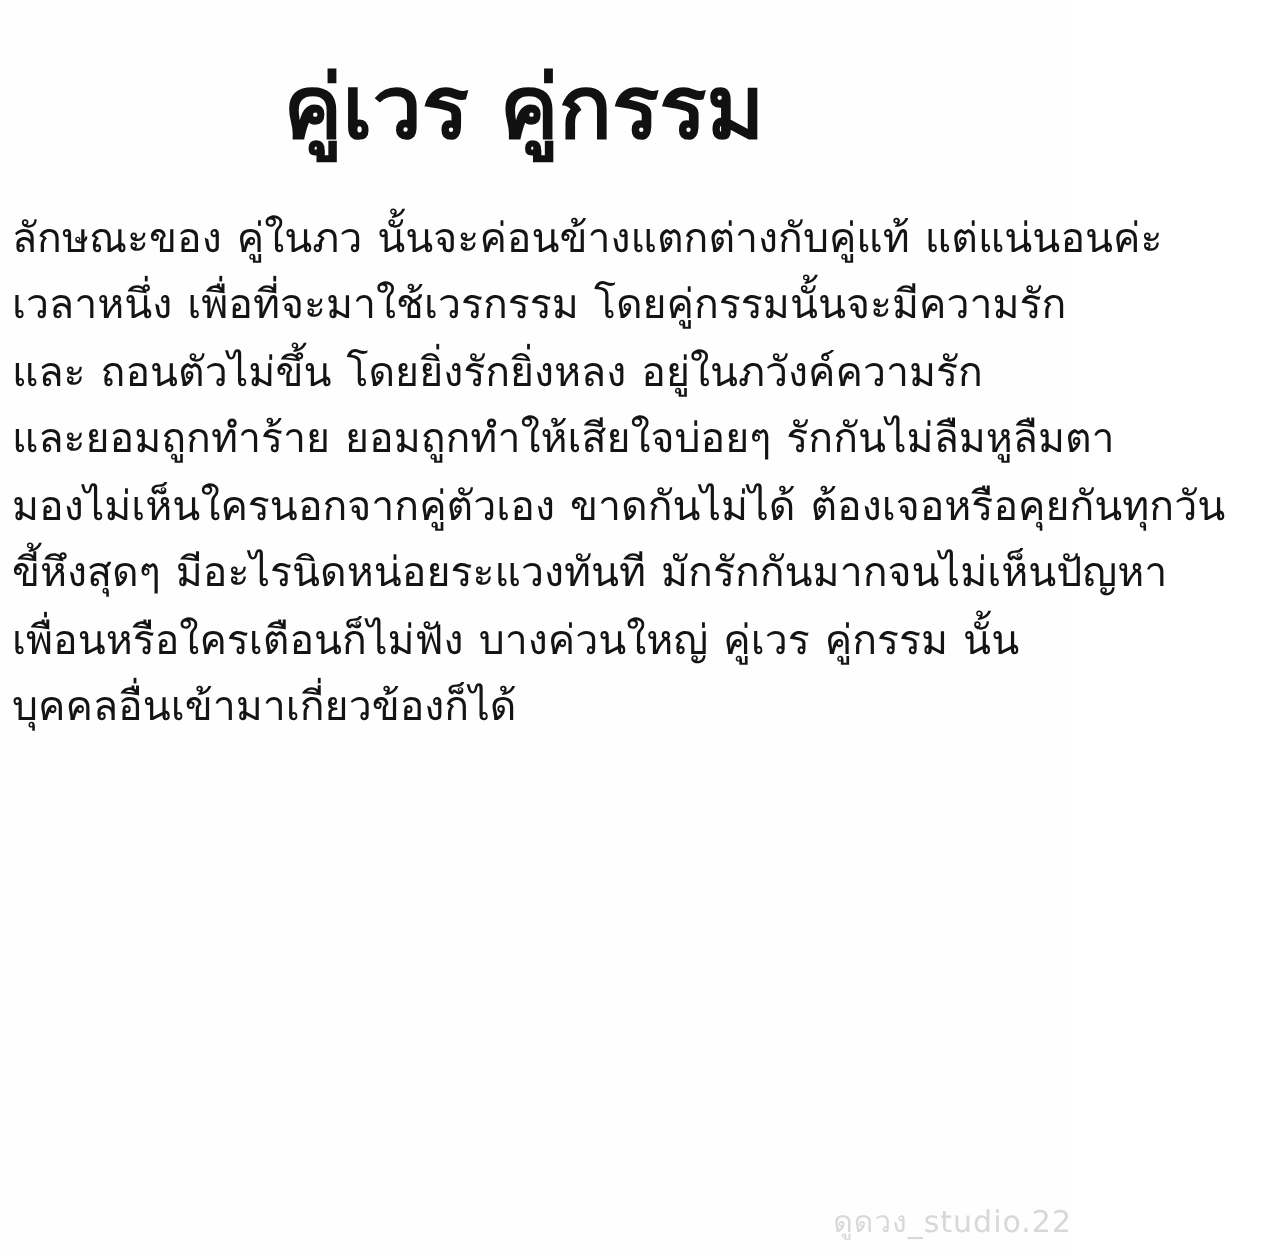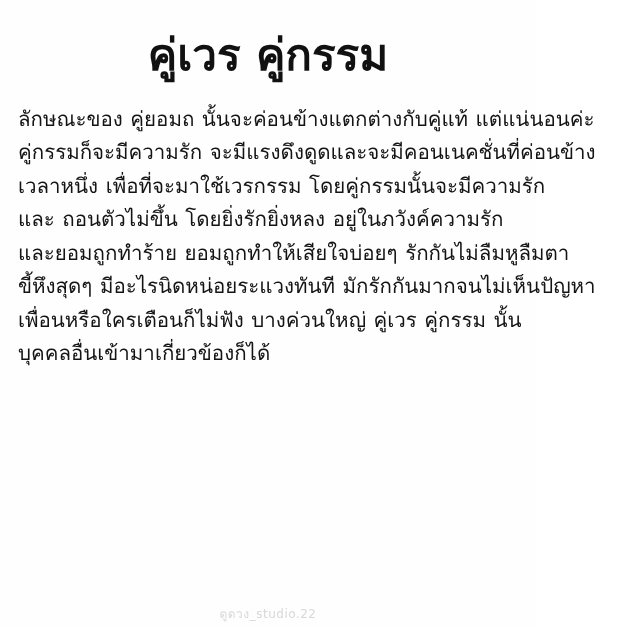--- a/index.html
+++ b/index.html
@@ -11,21 +11,21 @@
     height: 627px;
     background: #ffffff;
     font-family: "DejaVu Sans", sans-serif;
     overflow: hidden;
     position: relative;
   }
   .page {
     width: 536px;
     height: 627px;
     box-sizing: border-box;
-    padding: 18px 14px 0 14px;
+    padding: 18px 14px 0 2px;
     position: relative;
     background: #fefefe;
   }
   .title {
     text-align: center;
     font-size: 44px;
     font-weight: bold;
     color: #111111;
     letter-spacing: 0px;
     line-height: 1.15;
@@ -42,41 +42,41 @@
   }
   .body-text .line {
     white-space: nowrap;
     display: block;
   }
   .watermark {
     position: absolute;
     left: 0;
     right: 0;
     bottom: 4px;
-    text-align: center;
-    font-size: 12px;
+    text-align: right;
+    font-size: 15px;
     color: #d8d8d8;
     letter-spacing: 0.5px;
     font-family: "DejaVu Sans", sans-serif;
     user-select: none;
   }
 </style>
 </head>
 <body>
 
 <div class="page">
 
   <div class="title">คู่เวร คู่กรรม</div>
 
   <div class="body-text">
-    <span class="line">ลักษณะของ คู่ยอมถ นั้นจะค่อนข้างแตกต่างกับคู่แท้ แต่แน่นอนค่ะ</span>
-    <span class="line">คู่กรรมก็จะมีความรัก จะมีแรงดึงดูดและจะมีคอนเนคชั่นที่ค่อนข้าง</span>
+    <span class="line">ลักษณะของ คู่ในภว นั้นจะค่อนข้างแตกต่างกับคู่แท้ แต่แน่นอนค่ะ</span>
     <span class="line">เวลาหนึ่ง เพื่อที่จะมาใช้เวรกรรม โดยคู่กรรมนั้นจะมีความรัก</span>
     <span class="line">และ ถอนตัวไม่ขึ้น โดยยิ่งรักยิ่งหลง อยู่ในภวังค์ความรัก</span>
     <span class="line">และยอมถูกทำร้าย ยอมถูกทำให้เสียใจบ่อยๆ  รักกันไม่ลืมหูลืมตา</span>
+    <span class="line">มองไม่เห็นใครนอกจากคู่ตัวเอง ขาดกันไม่ได้ ต้องเจอหรือคุยกันทุกวัน</span>
     <span class="line">ขี้หึงสุดๆ มีอะไรนิดหน่อยระแวงทันที มักรักกันมากจนไม่เห็นปัญหา</span>
     <span class="line">เพื่อนหรือใครเตือนก็ไม่ฟัง บางค่วนใหญ่ คู่เวร คู่กรรม นั้น</span>
     <span class="line">บุคคลอื่นเข้ามาเกี่ยวข้องก็ได้</span>
   </div>
 
   <div class="watermark">ดูดวง_studio.22</div>
 
 </div>
 
 </body></html>

